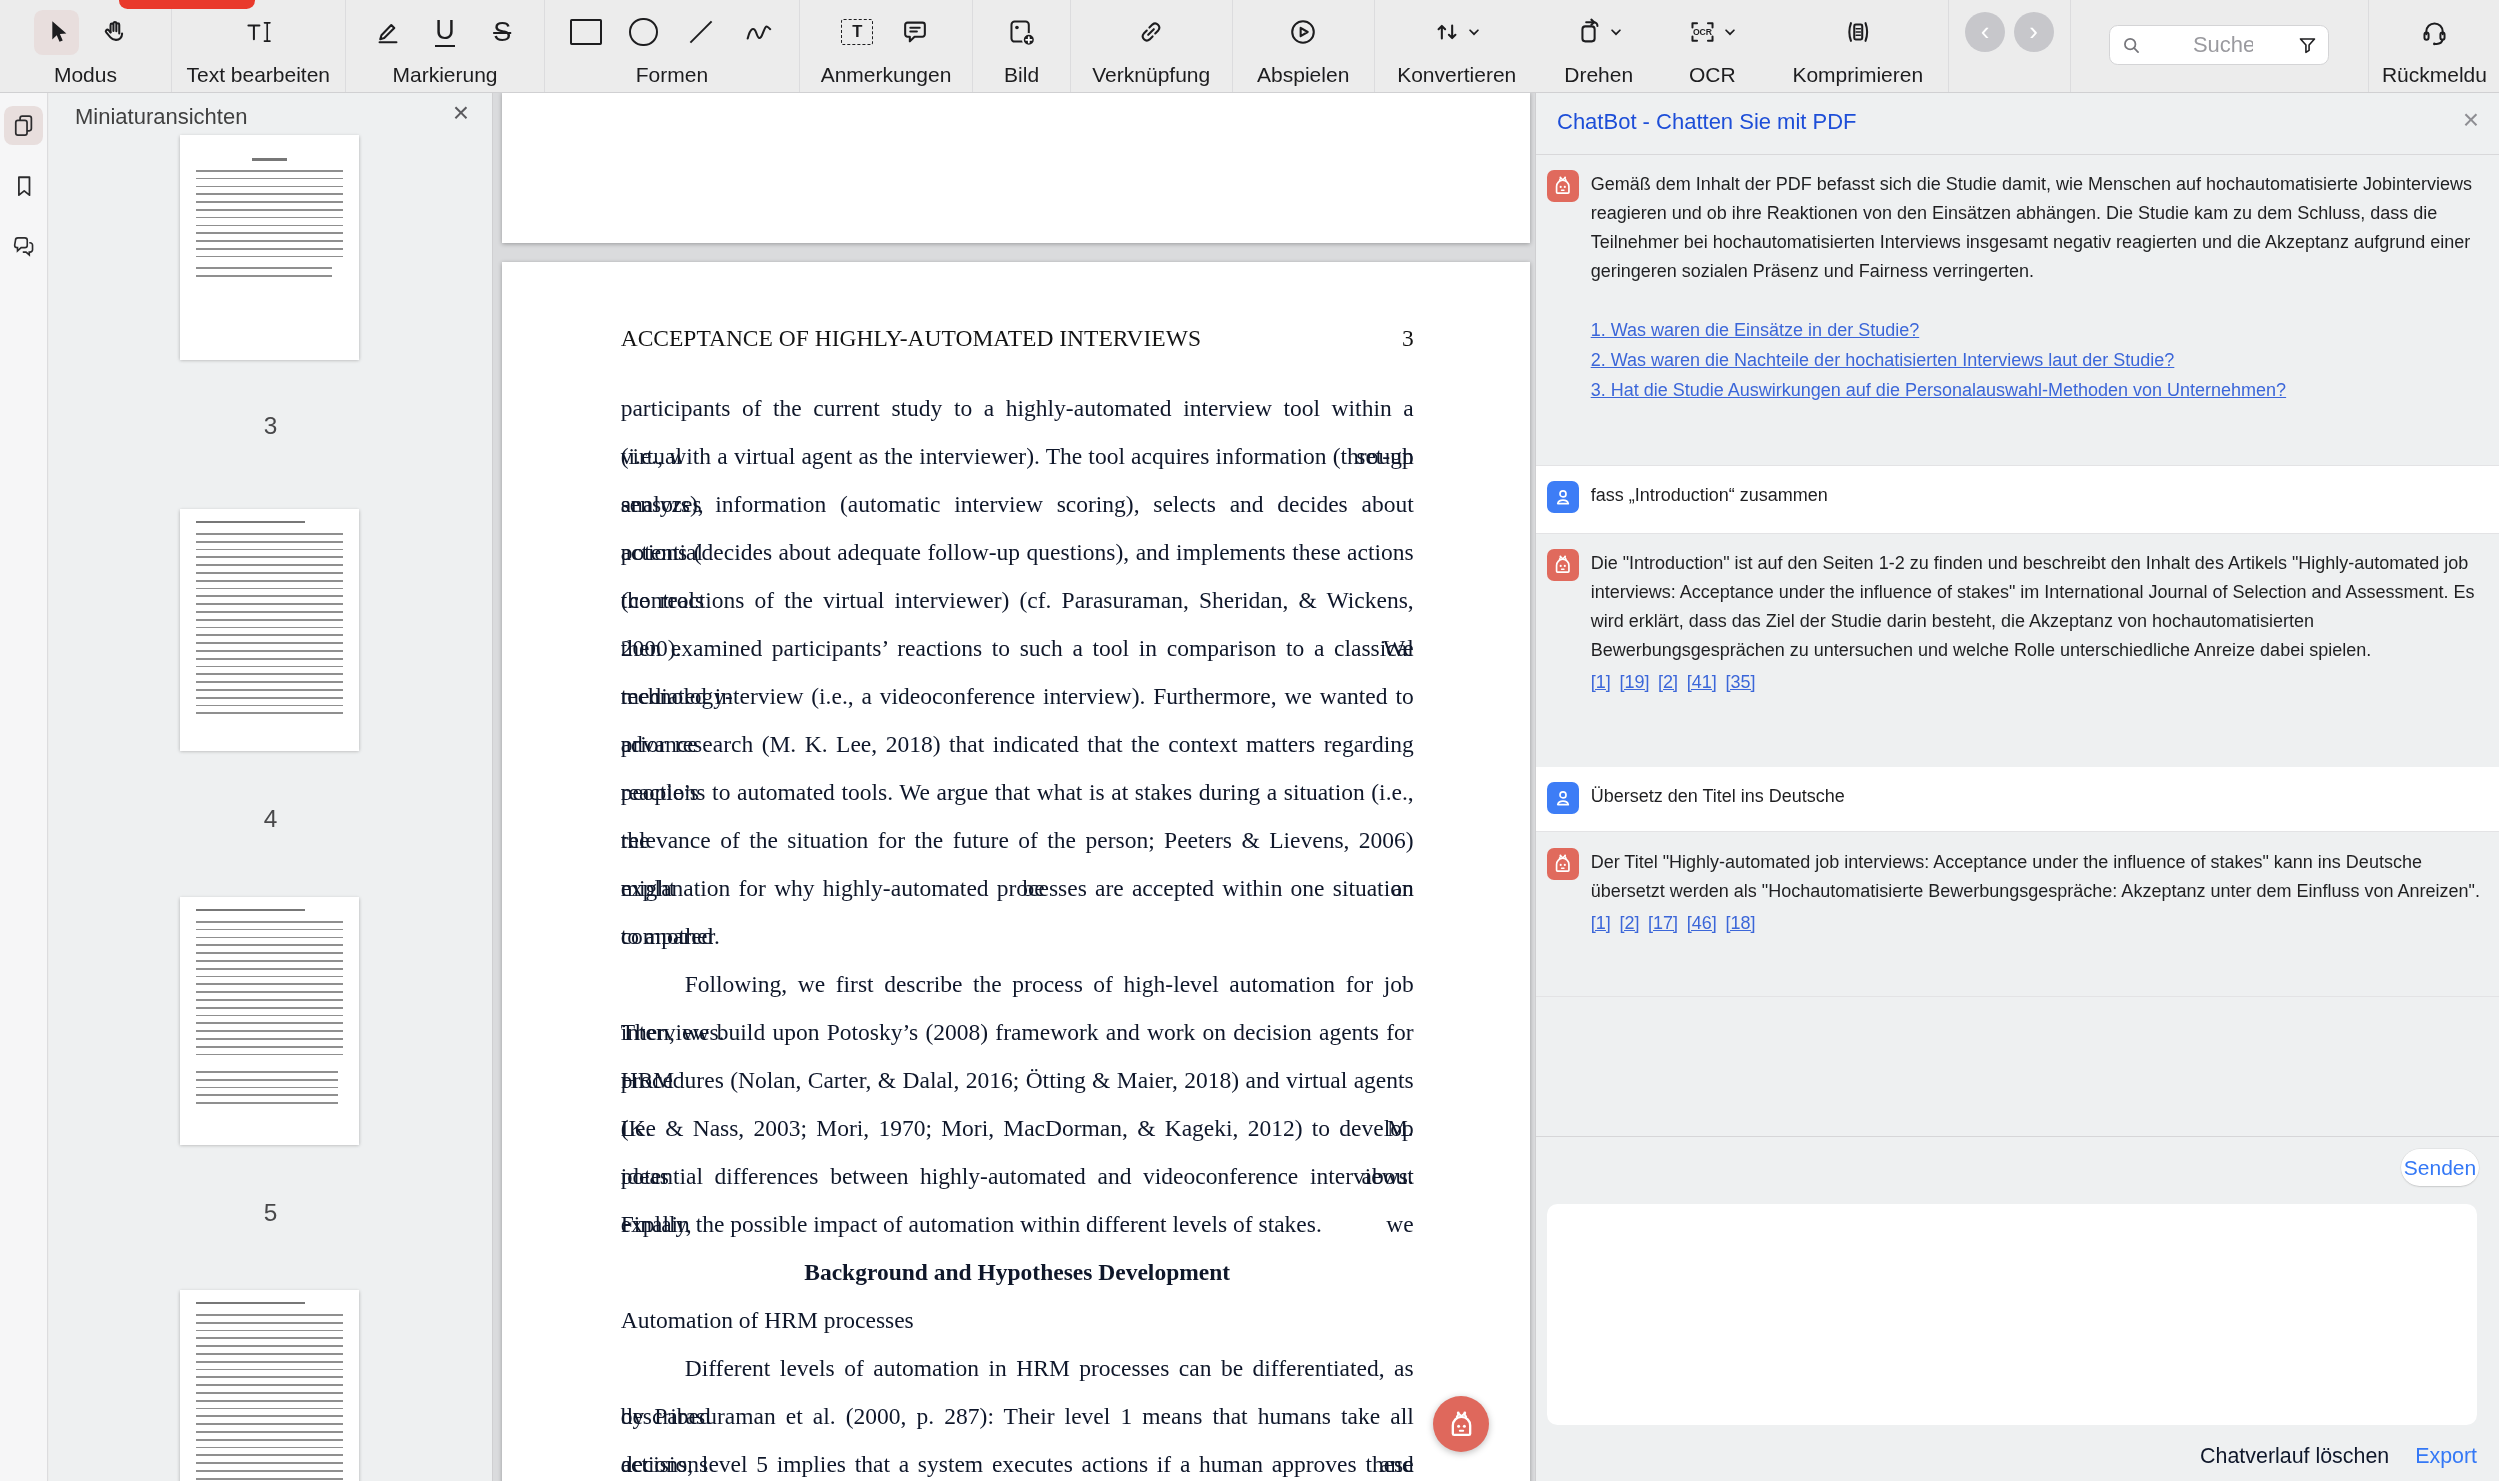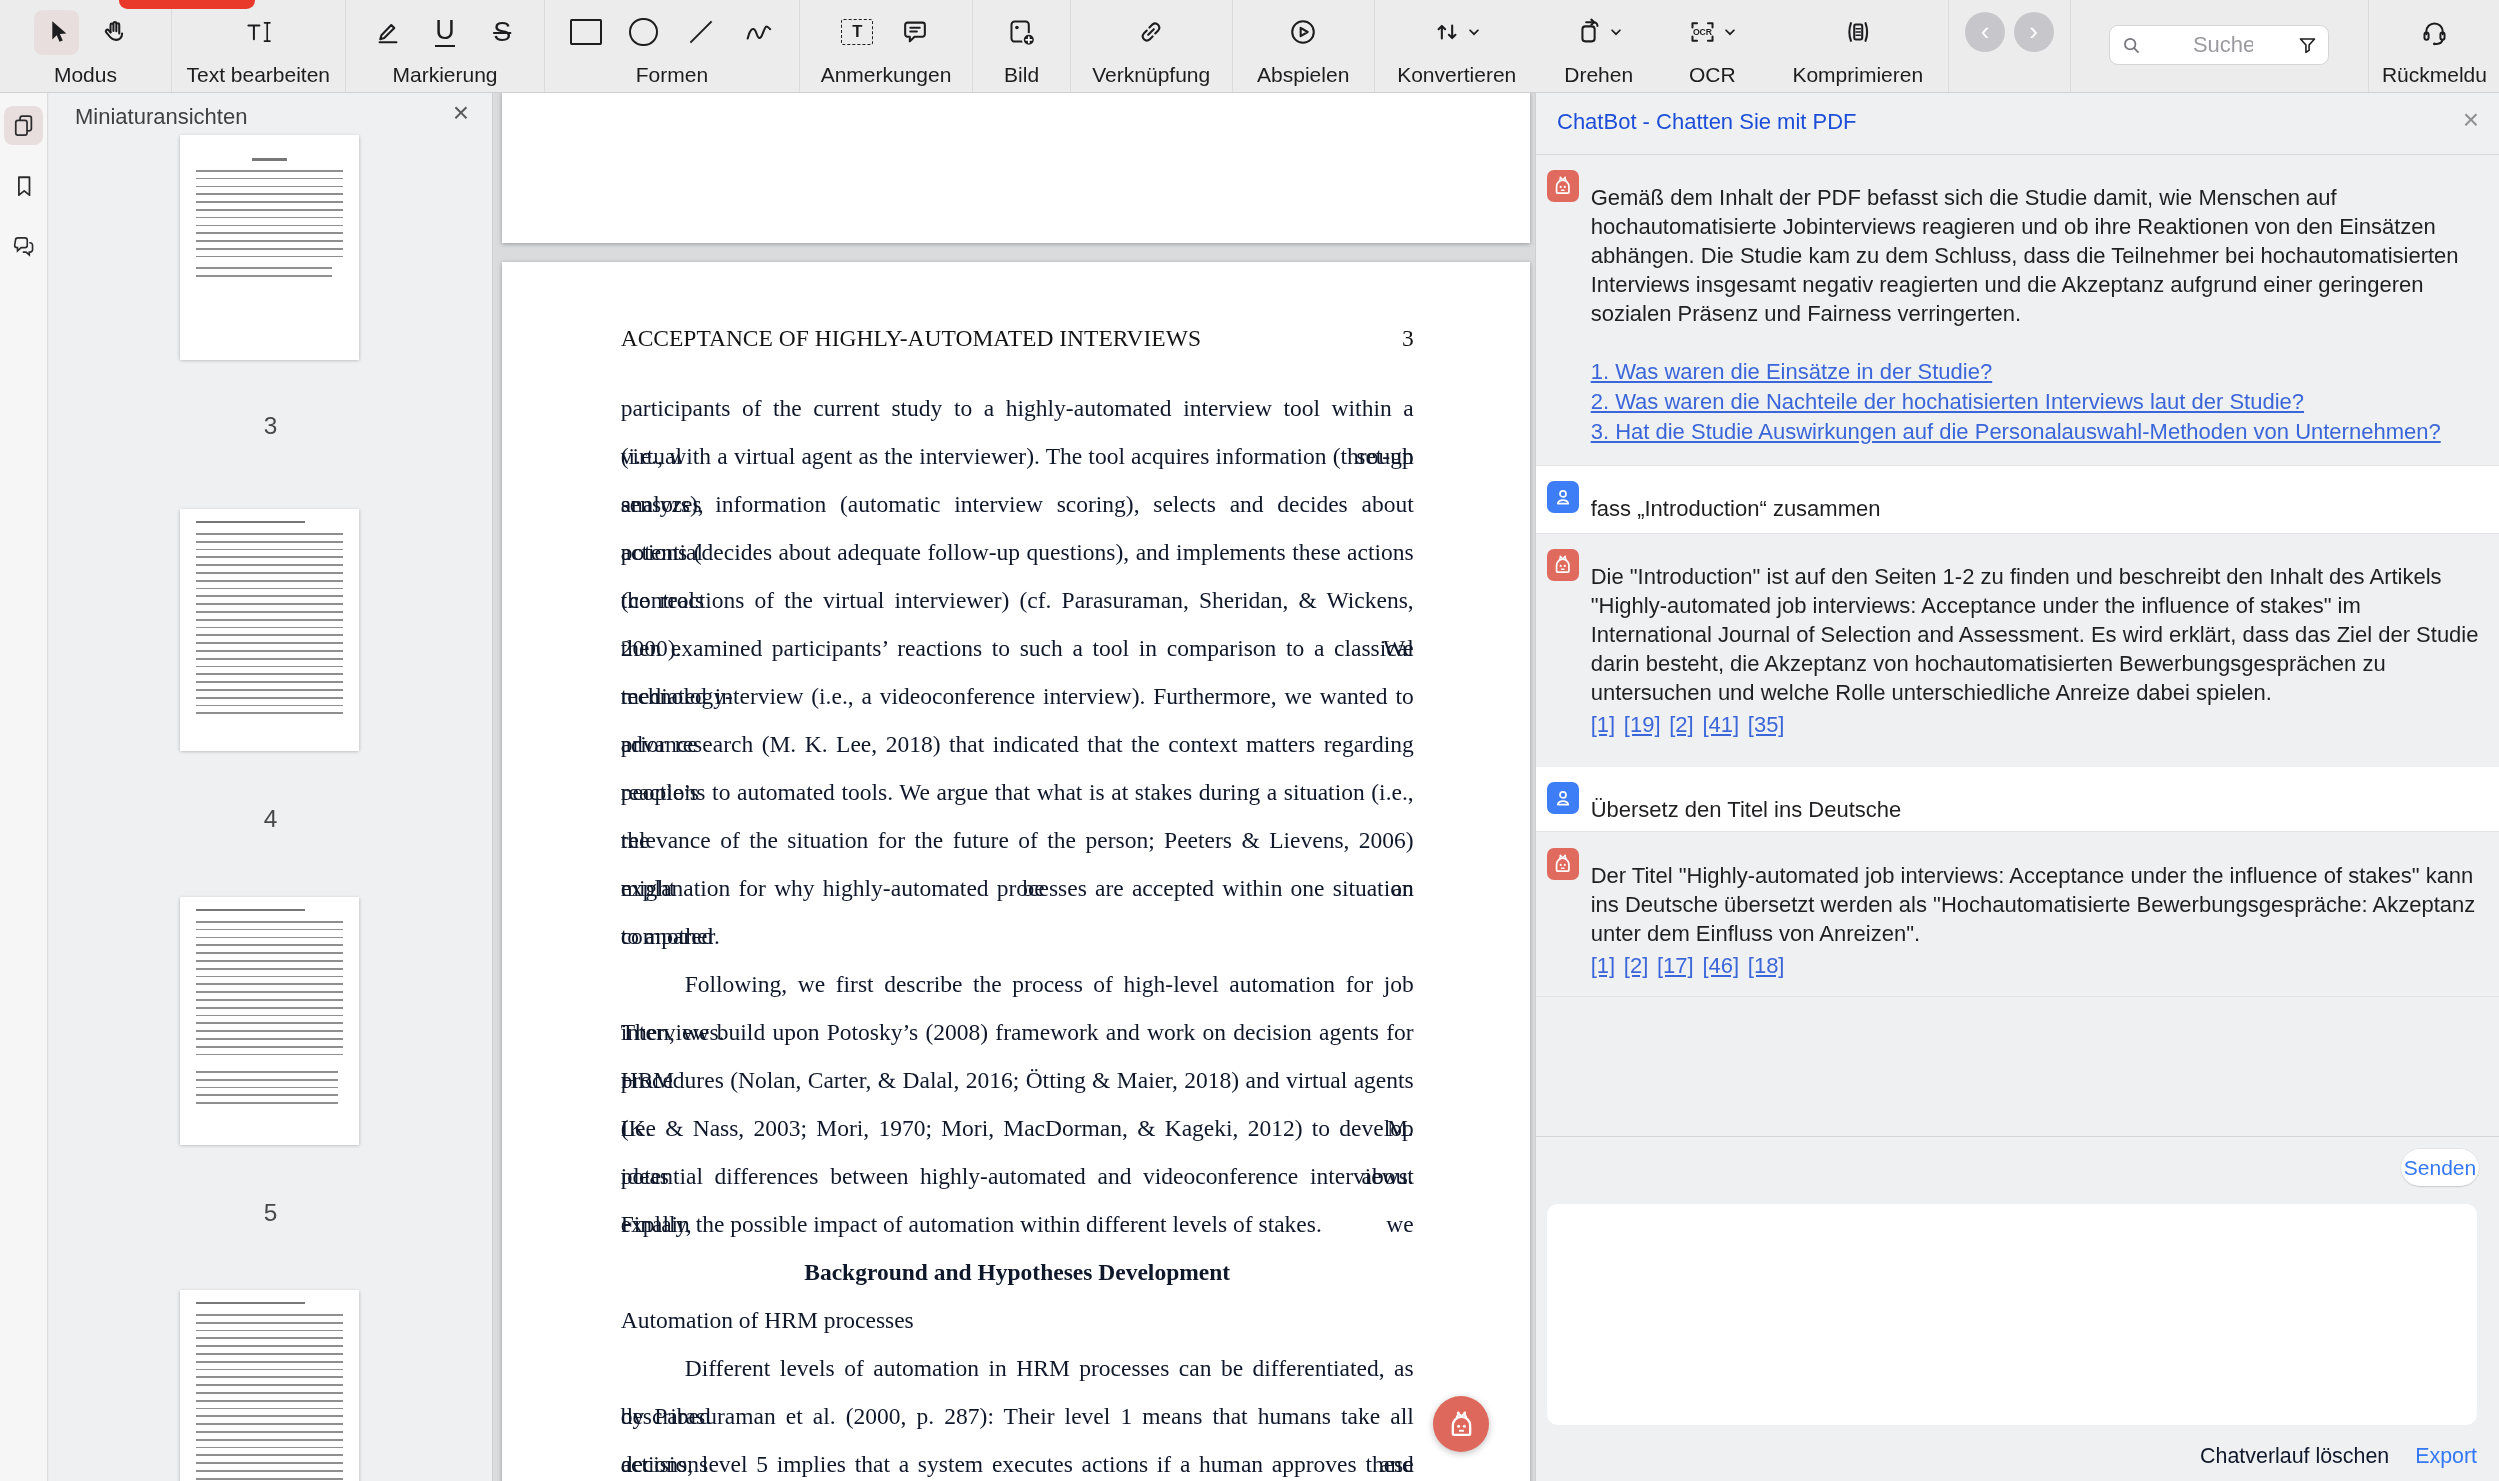--- a/index.html
+++ b/index.html
@@ -81,21 +81,21 @@
   .chead{position:absolute;left:0;right:0;top:0;height:62px;border-bottom:0.9px solid #d8d8da;}
   .ctitle{position:absolute;left:21px;top:17.4px;font-size:22px;color:#1d4ed8;}
   .cclose{position:absolute;right:21px;top:14px;font-size:28px;color:#8e8e93;line-height:1;}
   .blk{position:absolute;left:0;right:0;display:flex;align-items:flex-start;
        padding:15px 17.4px 0 10.5px;box-sizing:border-box;overflow:hidden;border-bottom:0.9px solid #e3e3e5;}
   .blk.user{background:#fff;}
   .av{width:32px;height:32px;border-radius:7px;flex:none;margin-right:12.2px;
       display:flex;align-items:center;justify-content:center;}
   .av.bot{background:#e06a5d;}
   .av.user{background:#3d7df6;}
-  .mtext{font-size:22px;line-height:29px;color:#1f1f21;margin-top:13px;}
+  .mtext{font-size:18px;line-height:29px;color:#1f1f21;}
   .qlinks{margin-top:29px;}
   .qlinks a{display:block;line-height:30px;}
   a.cl{color:#3b66d9;text-decoration:underline;cursor:pointer;}
   .cits{margin-top:2.6px;}
   .cits a{margin-right:8.7px;}
   .cinput{position:absolute;left:0;right:0;top:1044px;bottom:0;border-top:0.9px solid #d6d6d8;}
   .sendbtn{position:absolute;right:21px;top:12.2px;width:78px;height:37px;border-radius:19px;background:#fff;
            color:#3478f6;font-size:21px;display:flex;align-items:center;justify-content:center;
            box-shadow:0 0 0 0.4px rgba(0,0,0,.08),0 0.9px 1.7px rgba(0,0,0,.12);}
   .cta{position:absolute;left:11.3px;right:23px;top:67px;height:221px;background:#fff;border:none;outline:none;

